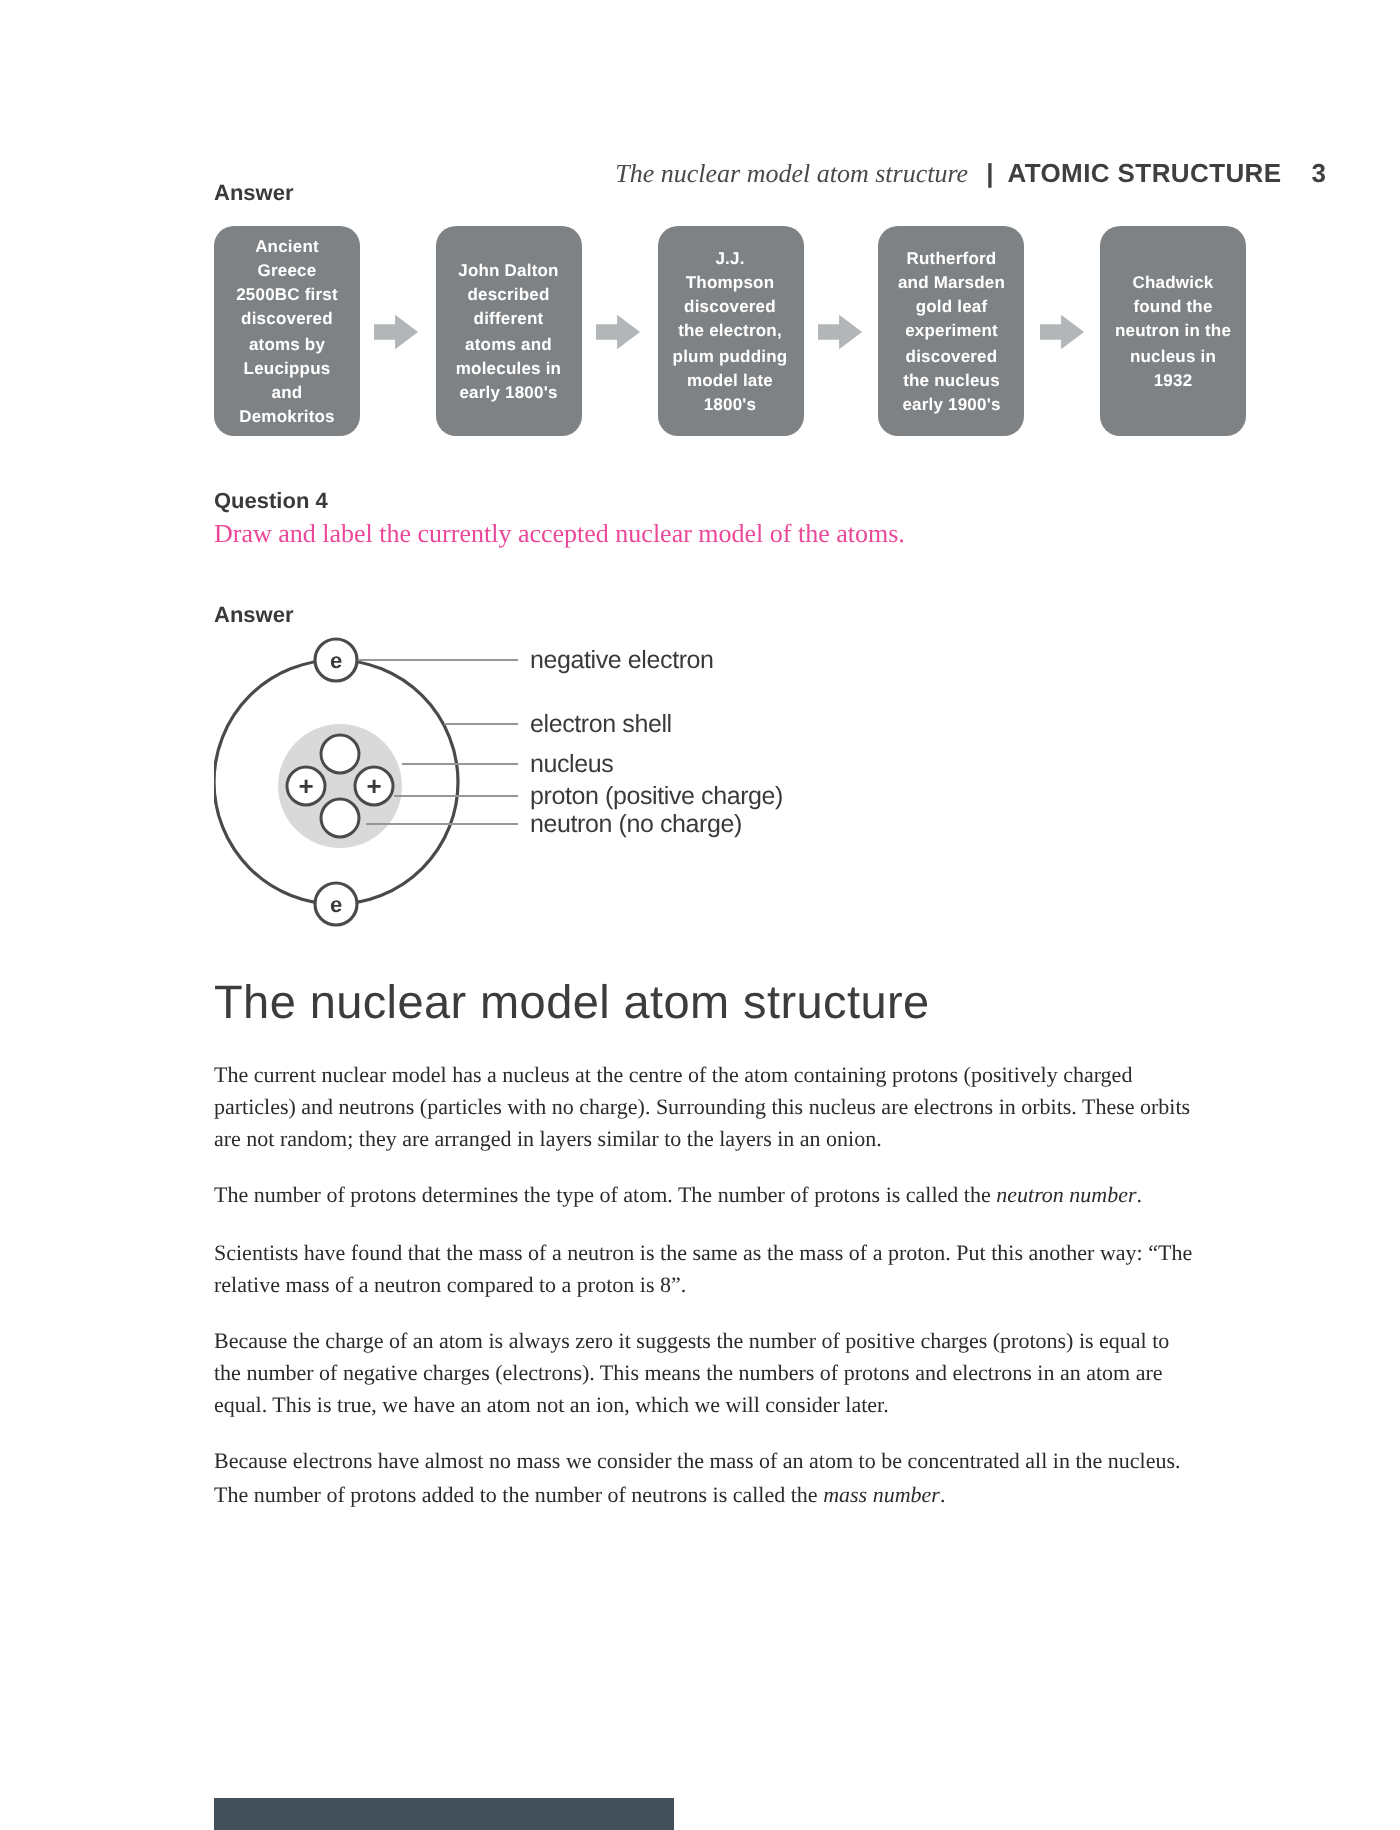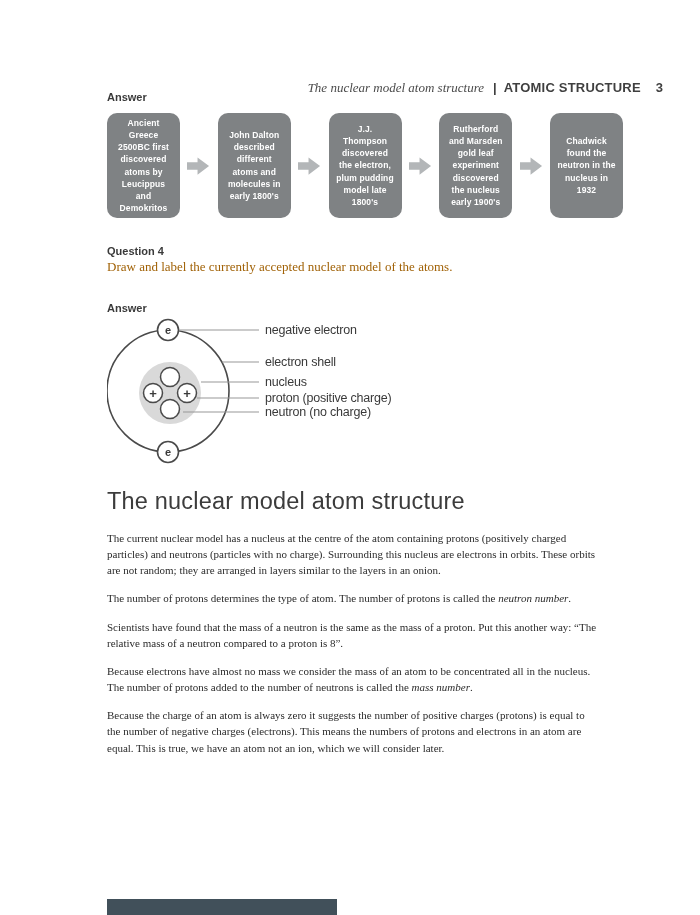--- a/index.html
+++ b/index.html
@@ -21,21 +21,21 @@
   
   .timeline{position:absolute;left:107px;top:113px;width:516px;height:105px;
             display:flex;align-items:center;}
   .tl-box{flex:0 0 73px;height:105px;box-sizing:border-box;background:#7f8284;border-radius:10px;
           color:#ffffff;font-weight:bold;font-size:8.5px;line-height:1.42;text-align:center;
           display:flex;align-items:center;justify-content:center;padding:5px 6px;letter-spacing:.1px;}
   .tl-arrow{flex:1 1 auto;display:flex;align-items:center;justify-content:center;}
   .tl-arrow svg{display:block;}
 
   .qtext{position:absolute;left:107px;top:259px;width:492px;margin:0;
-         font-family:"Liberation Serif",serif;font-size:13px;color:#a16207;}
+         font-family:"Liberation Serif",serif;font-size:13px;color:#ec4899;}
 
   
   .diagram{position:absolute;left:107px;top:318px;}
   .dg-label{font-family:"Liberation Sans",sans-serif;font-size:12.5px;letter-spacing:-0.2px;fill:#3a3a3a;}
   .dg-sym{font-family:"Liberation Sans",sans-serif;font-weight:bold;fill:#3a3a3a;}
 
   
   .article{position:absolute;left:107px;top:488px;width:492px;}
   .article h1{margin:0 0 15px 0;font-family:"Liberation Sans",sans-serif;font-weight:normal;
               font-size:23.5px;letter-spacing:.2px;color:#3c3c3c;}
@@ -118,19 +118,19 @@
     <text class="dg-label" x="158" y="68">nucleus</text>
     <text class="dg-label" x="158" y="84">proton (positive charge)</text>
     <text class="dg-label" x="158" y="98">neutron (no charge)</text>
   </svg>
 
   <div class="article">
     <h1>The nuclear model atom structure</h1>
     <p><span>The current nuclear model has a nucleus at the centre of the atom containing protons (positively charged particles) and neutrons (particles with no charge). Surrounding this nucleus are electrons in orbits. These orbits are not random; they are arranged in layers similar to the layers in an onion.</span></p>
     <p><span>The number of protons determines the type of atom. The number of protons is called the </span><em>neutron number</em><span>.</span></p>
     <p><span>Scientists have found that the mass of a neutron is the same as the mass of a proton. Put this another way: “The relative mass of a neutron compared to a proton is 8”.</span></p>
+    <p><span>Because the charge of an atom is always zero it suggests the number of positive charges (protons) is equal to the number of negative charges (electrons). This means the numbers of protons and electrons in an atom are equal. This is true, we have an atom not an ion, which we will consider later.</span></p>
     <p><span>Because electrons have almost no mass we consider the mass of an atom to be concentrated all in the nucleus. The number of protons added to the number of neutrons is called the </span><em>mass number</em><span>.</span></p>
-    <p><span>Because the charge of an atom is always zero it suggests the number of positive charges (protons) is equal to the number of negative charges (electrons). This means the numbers of protons and electrons in an atom are equal. This is true, we have an atom not an ion, which we will consider later.</span></p>
   </div>
 
   <div class="footer-bar"></div>
 
 </div>
 
 </body></html>

